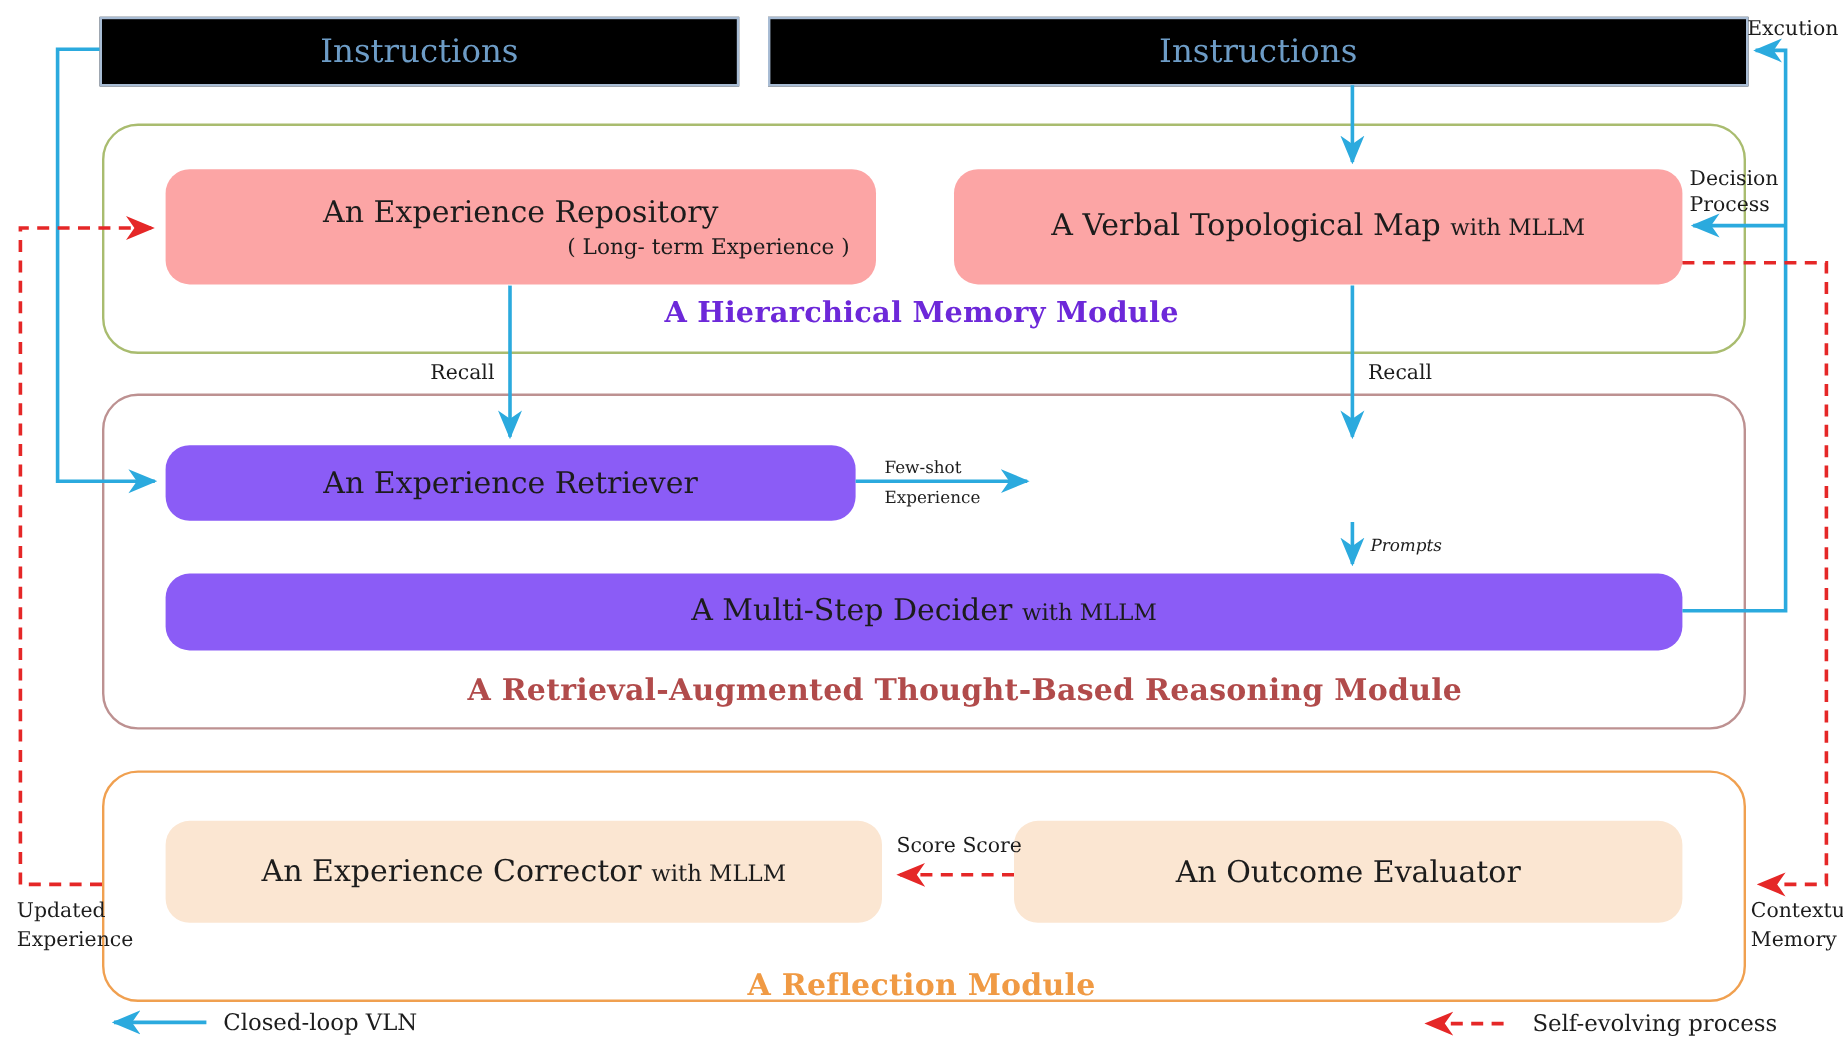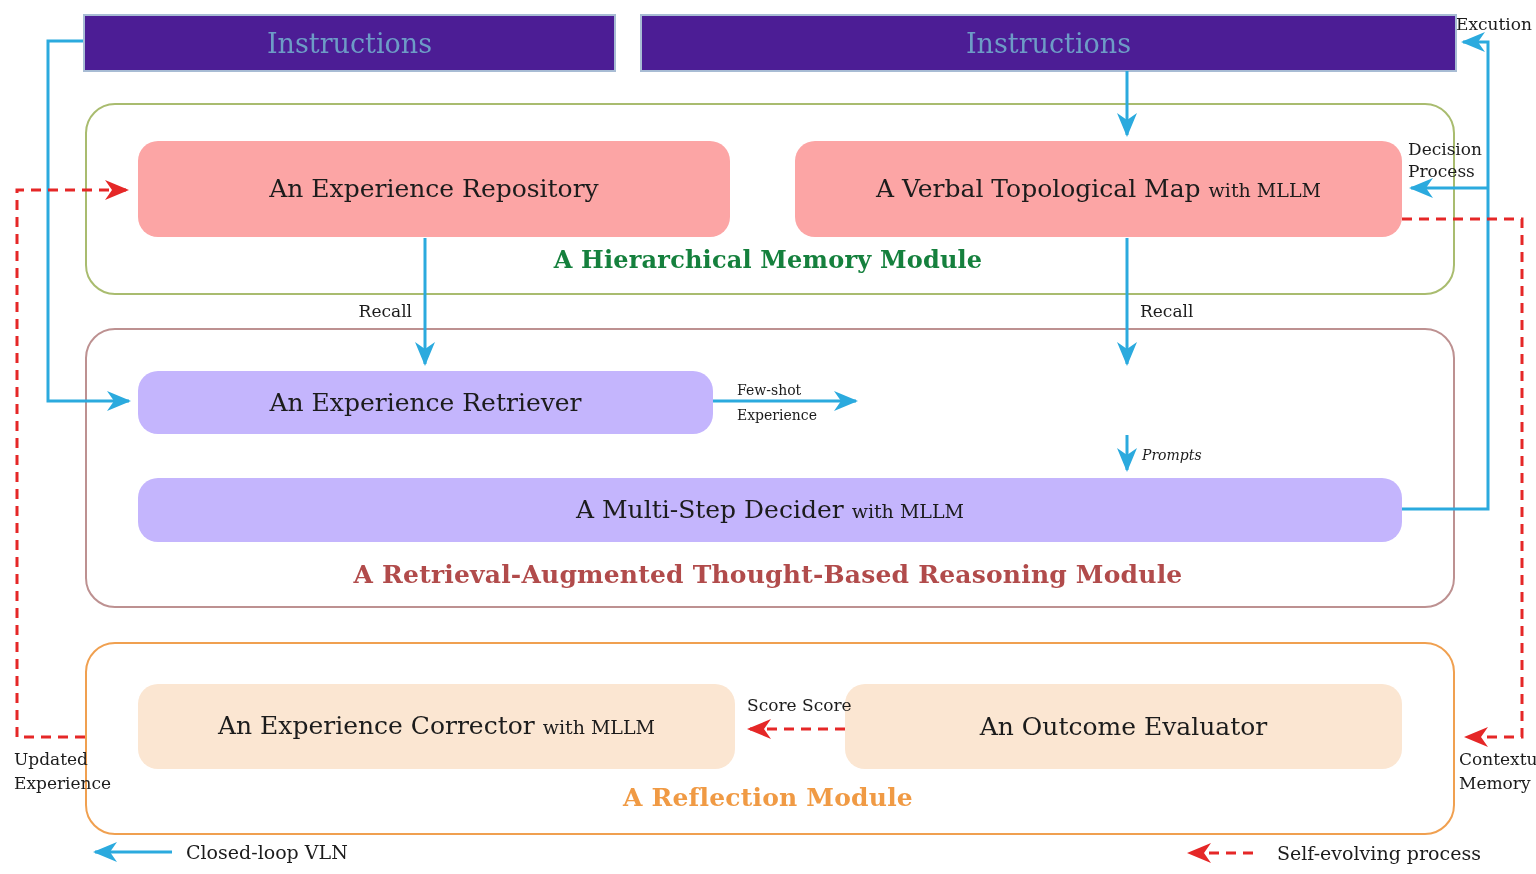--- a/index.html
+++ b/index.html
@@ -3,44 +3,44 @@
 <meta charset="utf-8">
 <style>
   html,body{margin:0;padding:0;background:#ffffff;}
   .canvas{
     position:relative;width:1536px;height:874px;background:#ffffff;overflow:hidden;
     font-family:"DejaVu Serif","Liberation Serif",serif;color:#1c1c1c;
   }
   .abs{position:absolute;}
   
   .iobox{
-    position:absolute;height:54px;border:2px solid #a8bcd4;background:#4c1d95;
+    position:absolute;height:54px;border:2px solid #a8bcd4;background:#000000;
     display:flex;align-items:center;justify-content:center;
     font-size:27px;color:#6d9cc6;
   }
   
   .module{
     position:absolute;border:2px solid;border-radius:30px;background:transparent;
   }
   .module.memory{border-color:#a9bc6f;}
   .module.reasoning{border-color:#bd9191;}
   .module.reflection{border-color:#f0a050;}
   .module-label{
     position:absolute;text-align:center;font-weight:bold;letter-spacing:.2px;
   }
-  .module-label.memory{color:#15803d;font-size:24px;}
-  .module-label.reasoning{color:#b14b4b;font-size:25px;}
-  .module-label.reflection{color:#f09a44;font-size:25px;}
+  .module-label.memory{color:#6d28d9;font-size:24px;}
+  .module-label.reasoning{color:#b14b4b;font-size:25px;margin-left:36px;}
+  .module-label.reflection{color:#f09a44;font-size:25px;margin-top:23px;}
   
   .node{
     position:absolute;border-radius:20px;display:flex;flex-direction:column;
     align-items:center;justify-content:center;
   }
   .node.green{background:#fca5a5;}
-  .node.pink{background:#c4b5fd;}
+  .node.pink{background:#8b5cf6;}
   .node.peach{background:#fbe6d2;}
   .node .title{font-size:25px;line-height:30px;white-space:nowrap;}
   .node .suffix{font-size:19px;}
   .node .subtitle{
     font-size:18px;width:100%;text-align:right;box-sizing:border-box;
     padding-right:22px;margin-top:4px;white-space:nowrap;
   }
   
   .lbl{position:absolute;font-size:17px;line-height:22px;white-space:nowrap;}
   .ml{white-space:pre-line;}
@@ -65,20 +65,21 @@
 
   <div class="iobox" style="left:83px;top:14px;width:529px;">
     <span>Instructions</span>
   </div>
   <div class="iobox" style="left:640px;top:14px;width:813px;">
     <span>Instructions</span>
   </div>
 
   <div class="node green" style="left:138px;top:141px;width:592px;height:96px;">
     <div class="title">An Experience Repository</div>
+    <div class="subtitle">( Long- term Experience )</div>
   </div>
   <div class="node green" style="left:795px;top:141px;width:607px;height:96px;">
     <div class="title">
       <span>A Verbal Topological Map</span>
       <span class="suffix">with MLLM</span>
     </div>
   </div>
 
   <div class="node pink" style="left:138px;top:371px;width:575px;height:63px;">
     <div class="title">An Experience Retriever</div>

